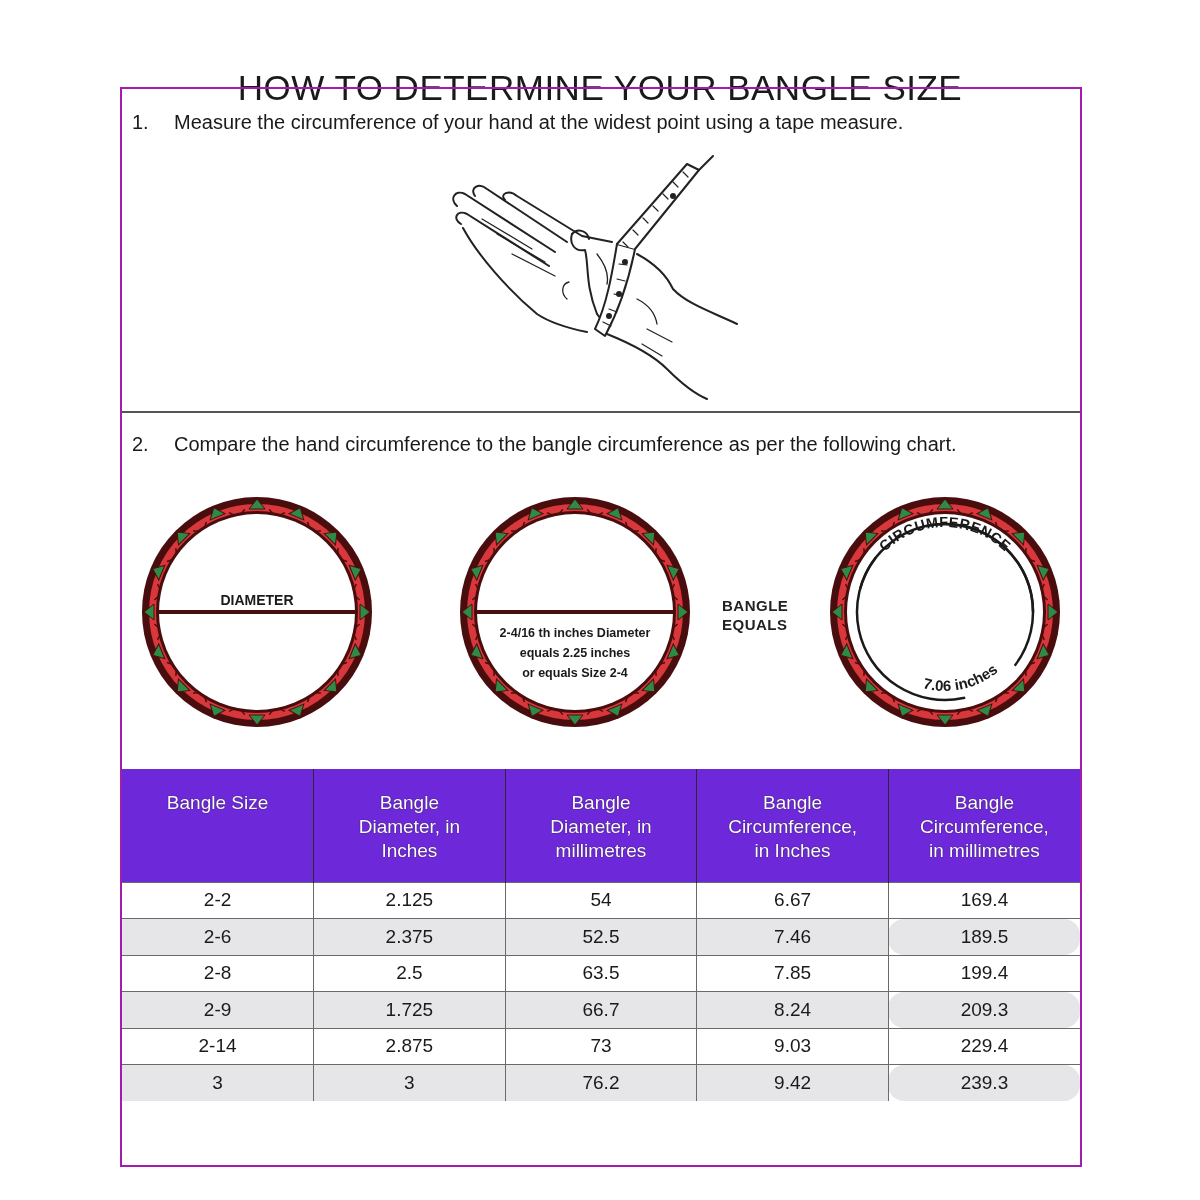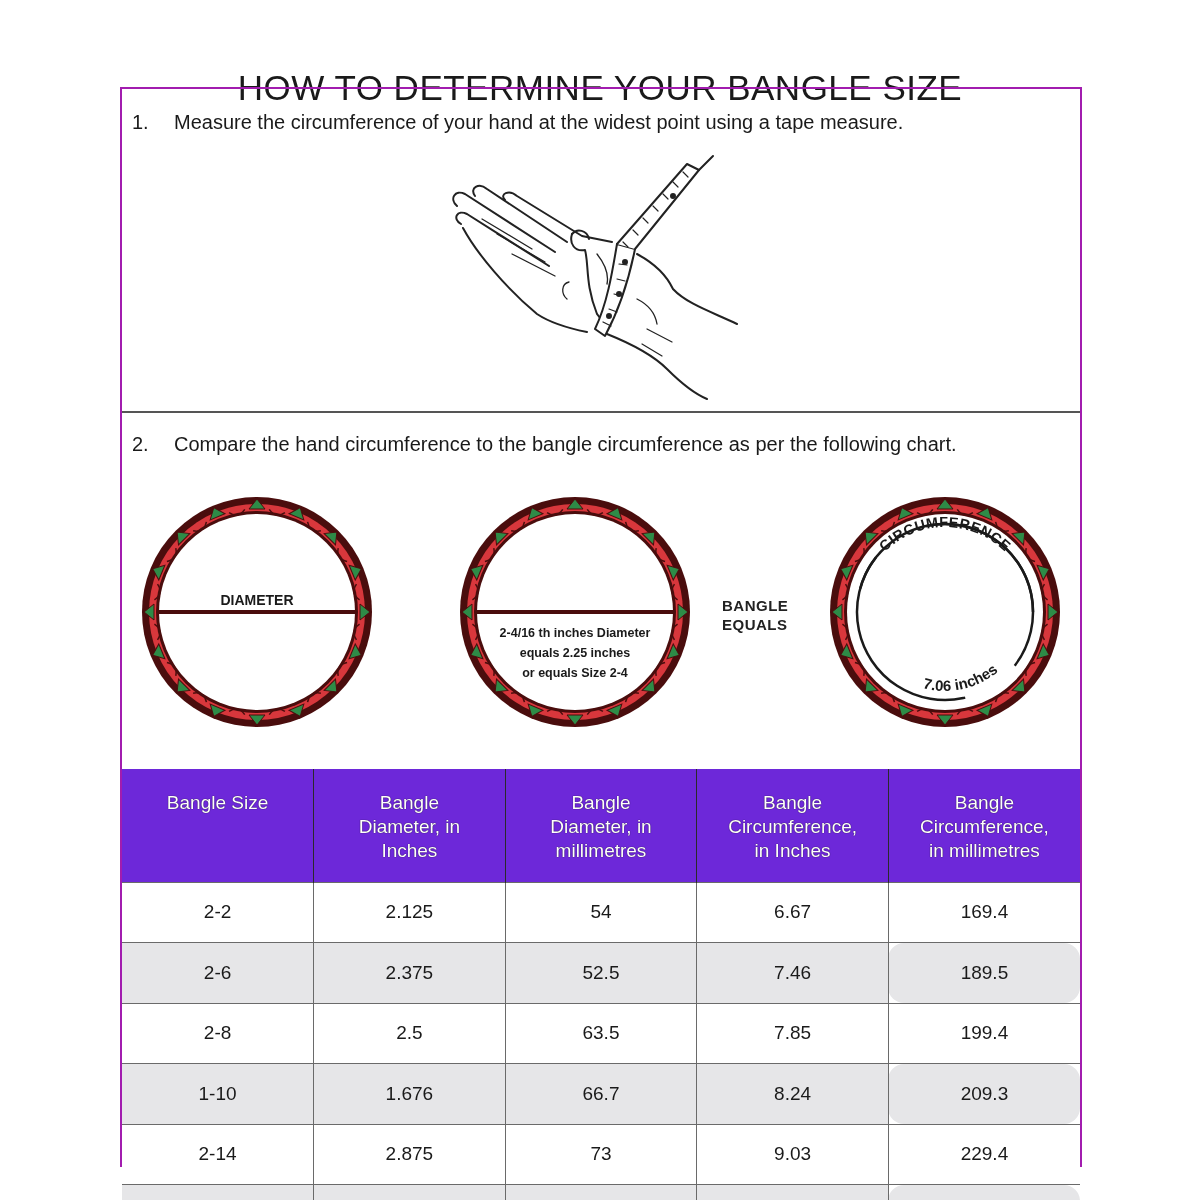--- a/index.html
+++ b/index.html
@@ -17,21 +17,21 @@
   .bangle { position: absolute; width: 250px; height: 250px; }
   .equals { position: absolute; left: 600px; top: 507px; font-size: 15px; font-weight: bold;
             line-height: 19px; letter-spacing: 0.5px; color: #222; }
   table.sizes { position: absolute; left: 0; top: 680px; width: 958px; border-collapse: collapse;
                 table-layout: fixed; }
   table.sizes th { background: #6d28d9; color: #ffffff; font-weight: normal; font-size: 19px;
                    line-height: 24px; height: 113px; vertical-align: top; padding-top: 22px;
                    box-sizing: border-box; border-right: 1px solid #2a2a2a;
                    text-shadow: 0 0 1px #000; }
   table.sizes th:last-child { border-right: none; }
-  table.sizes td { text-align: center; font-size: 19px; height: 35.5px; padding: 12px;
+  table.sizes td { text-align: center; font-size: 19px; height: 35.5px; padding: 0;
                    border-right: 1px solid #6a6a6a; border-top: 1px solid #6a6a6a; color: #1a1a1a; }
   table.sizes td:last-child { border-right: none; border-radius: 16px; }
   table.sizes tr:nth-child(even) td { background: #e6e6e8; }
   table.sizes tr:nth-child(odd) td { background: #ffffff; }
 </style>
 </head>
 <body>
 
 <div class="title">HOW TO DETERMINE YOUR BANGLE SIZE</div>
 
@@ -209,22 +209,22 @@
           <td>189.5</td>
       </tr>
       <tr>
         <td>2-8</td>
           <td>2.5</td>
           <td>63.5</td>
           <td>7.85</td>
           <td>199.4</td>
       </tr>
       <tr>
-        <td>1-10</td>
-          <td>1.676</td>
+        <td>2-9</td>
+          <td>1.725</td>
           <td>66.7</td>
           <td>8.24</td>
           <td>209.3</td>
       </tr>
       <tr>
         <td>2-14</td>
           <td>2.875</td>
           <td>73</td>
           <td>9.03</td>
           <td>229.4</td>

